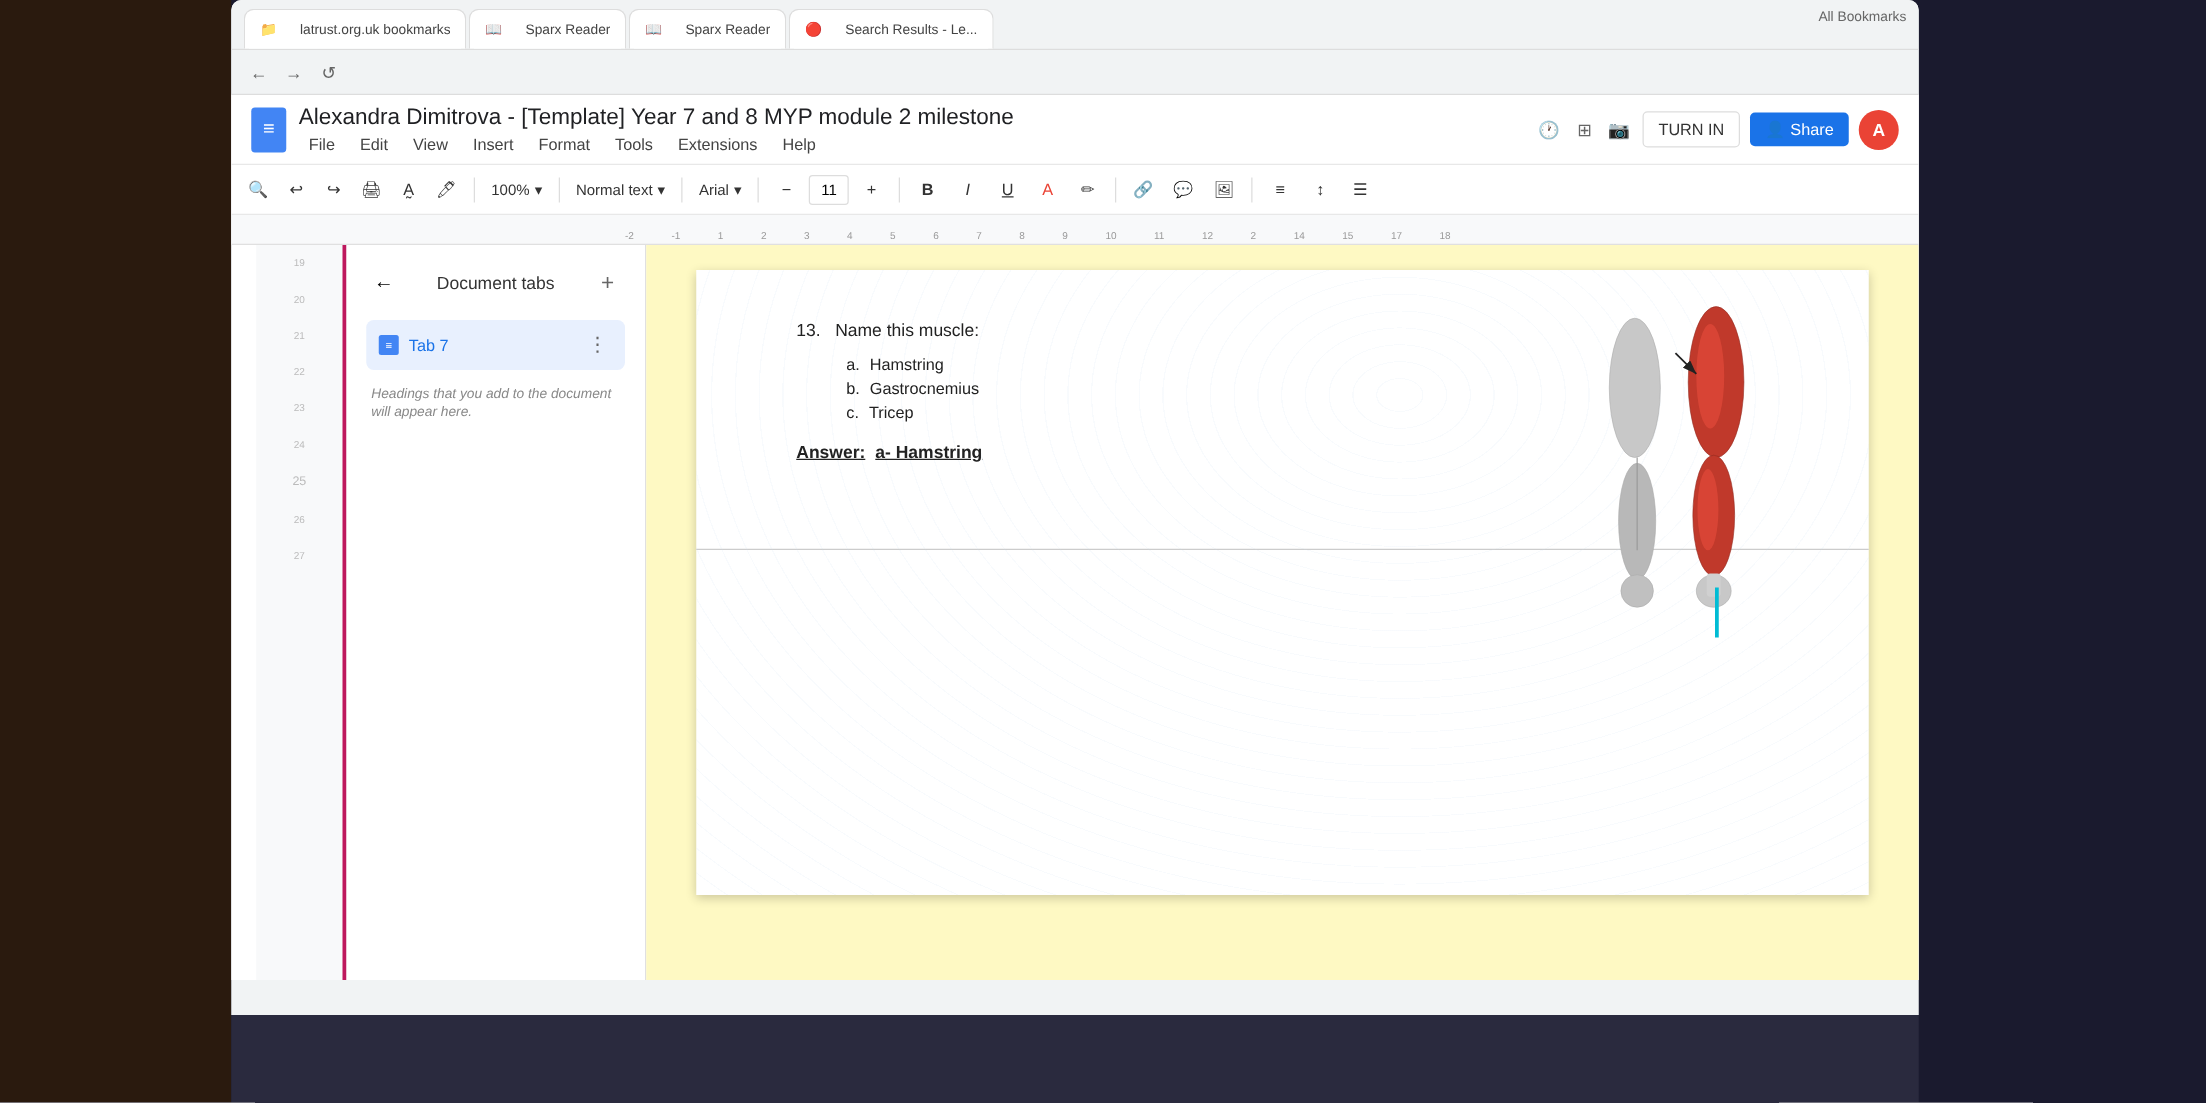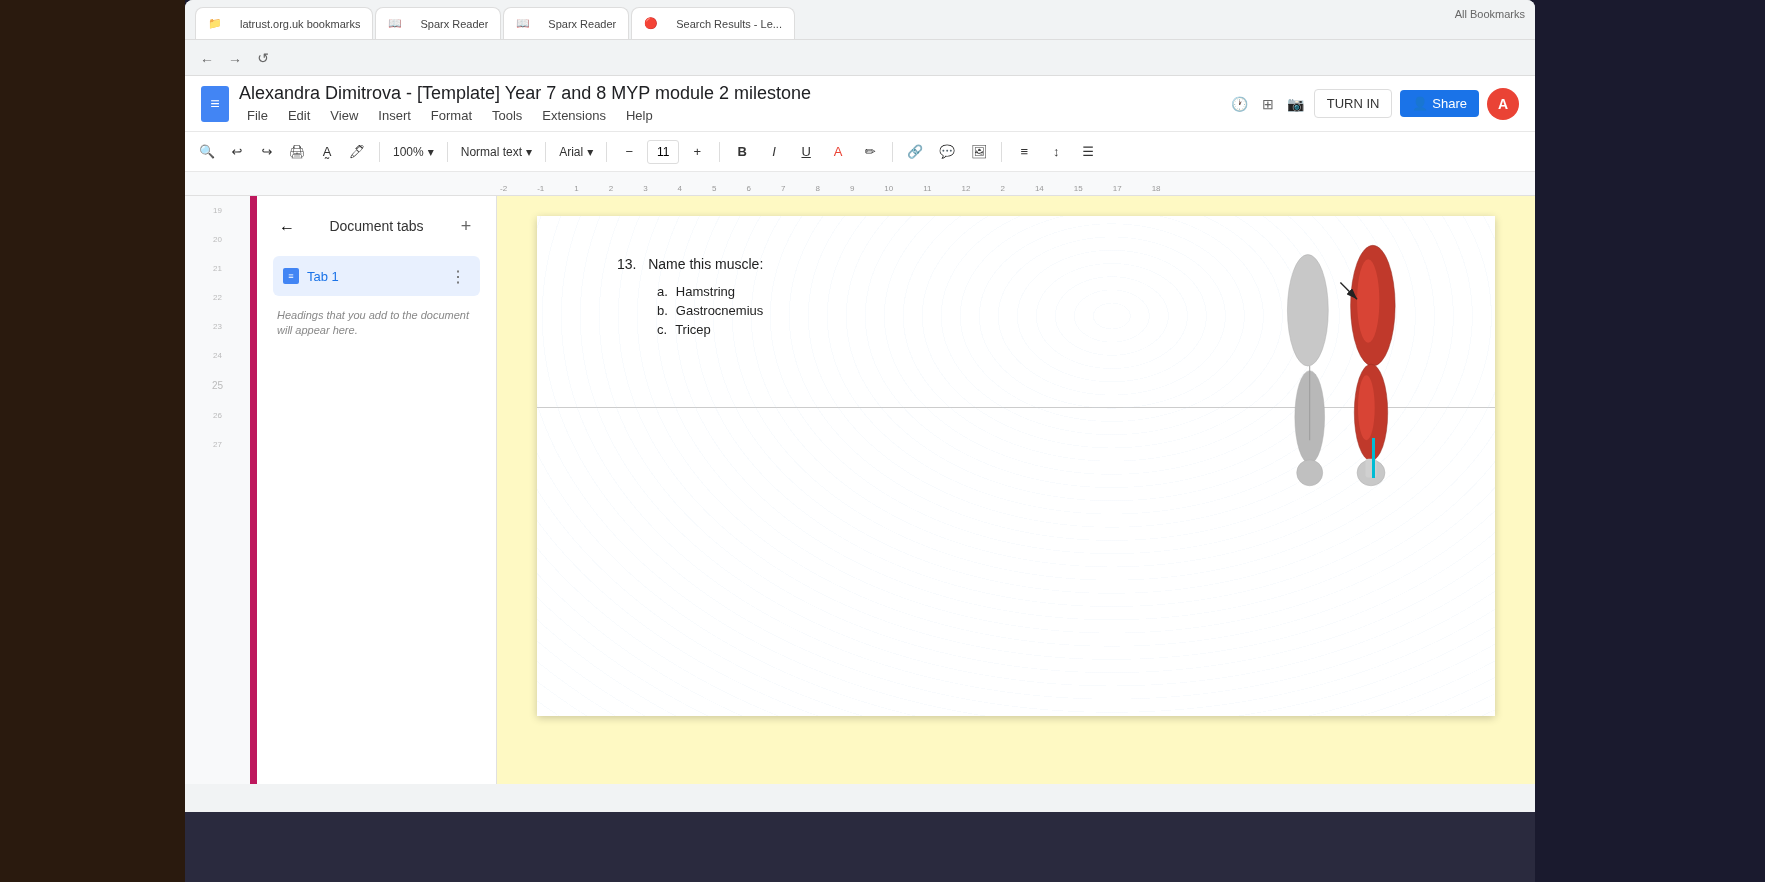--- a/index.html
+++ b/index.html
@@ -324,25 +324,26 @@
     .gdocs-body {
       display: flex;
       flex: 1;
       overflow: hidden;
     }
 
     
     .left-margin {
       width: 72px;
       background: #f8f9fa;
-      border-right: 7px solid #be185d;
+      border-right: 3px solid #be185d;
       position: relative;
       display: flex;
       align-items: center;
       justify-content: center;
+      margin-left: 20px;
     }
 
     
     .sidebar {
       width: 240px;
       background: #fff;
       border-right: 1px solid #e0e0e0;
       padding: 16px;
     }
 
@@ -741,21 +742,21 @@
       <div class="sidebar">
         <div class="sidebar-header">
           <button class="sidebar-back">←</button>
           <span class="sidebar-title">Document tabs</span>
           <button class="sidebar-add">+</button>
         </div>
         <div class="sidebar-tab">
           <div class="tab-icon">
             <span>≡</span>
           </div>
-          <span class="tab-name">Tab 1</span>
+          <span class="tab-name">Tab 7</span>
           <button class="tab-more">⋮</button>
         </div>
         <div class="sidebar-hint">Headings that you add to the document will appear here.</div>
       </div>
 
       <div class="doc-page-container">
         <div class="doc-page">
           <div class="doc-bg-pattern"></div>
 
           <div class="doc-content">
@@ -773,20 +774,24 @@
                 <li class="question-option">
                   <span>b.</span>
                   <span>Gastrocnemius</span>
                 </li>
                 <li class="question-option">
                   <span>c.</span>
                   <span>Tricep</span>
                 </li>
               </ul>
 
+              <div class="answer-line">
+                <span class="answer-label">Answer:</span>
+                <span class="answer-value">a- Hamstring</span>
+              </div>
             </div>
 
             <div class="muscle-image">
               <svg class="muscle-svg" viewBox="0 0 180 280" xmlns="http://www.w3.org/2000/svg">
                 <defs>
                   <marker id="arrowhead" markerWidth="8" markerHeight="6" refX="8" refY="3" orient="auto">
                     <polygon points="0 0, 8 3, 0 6" fill="#222"></polygon>
                   </marker>
                 </defs>
 

